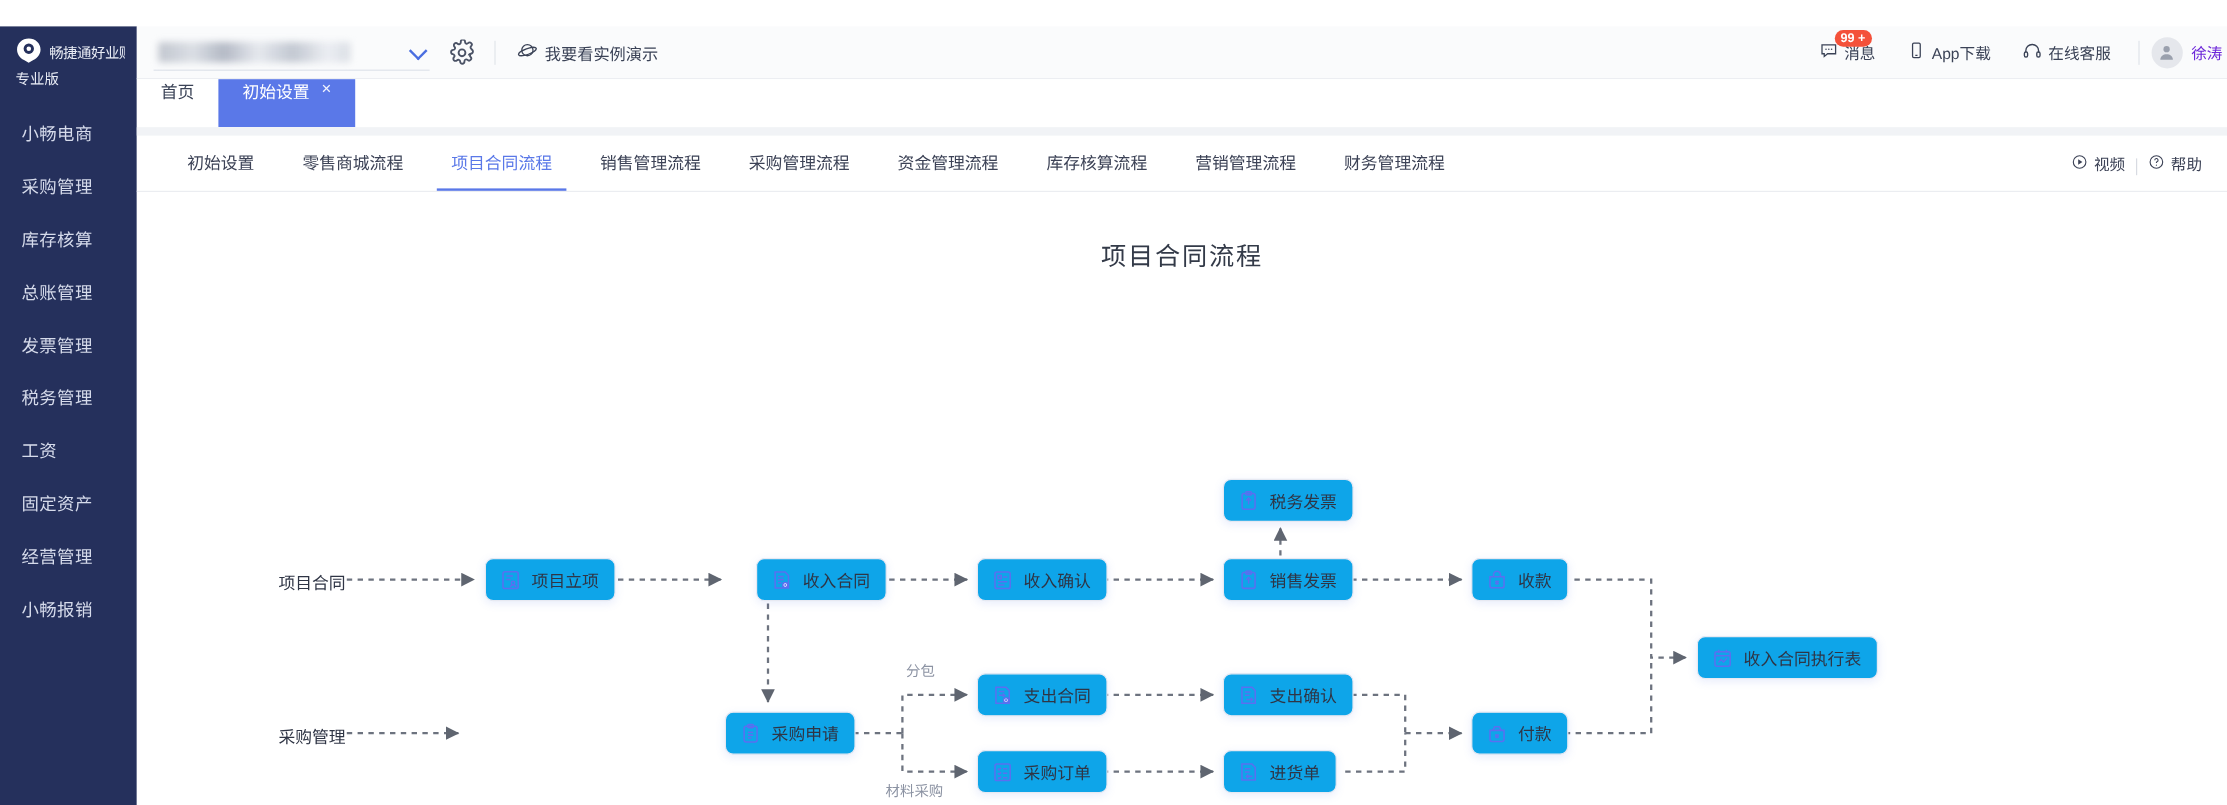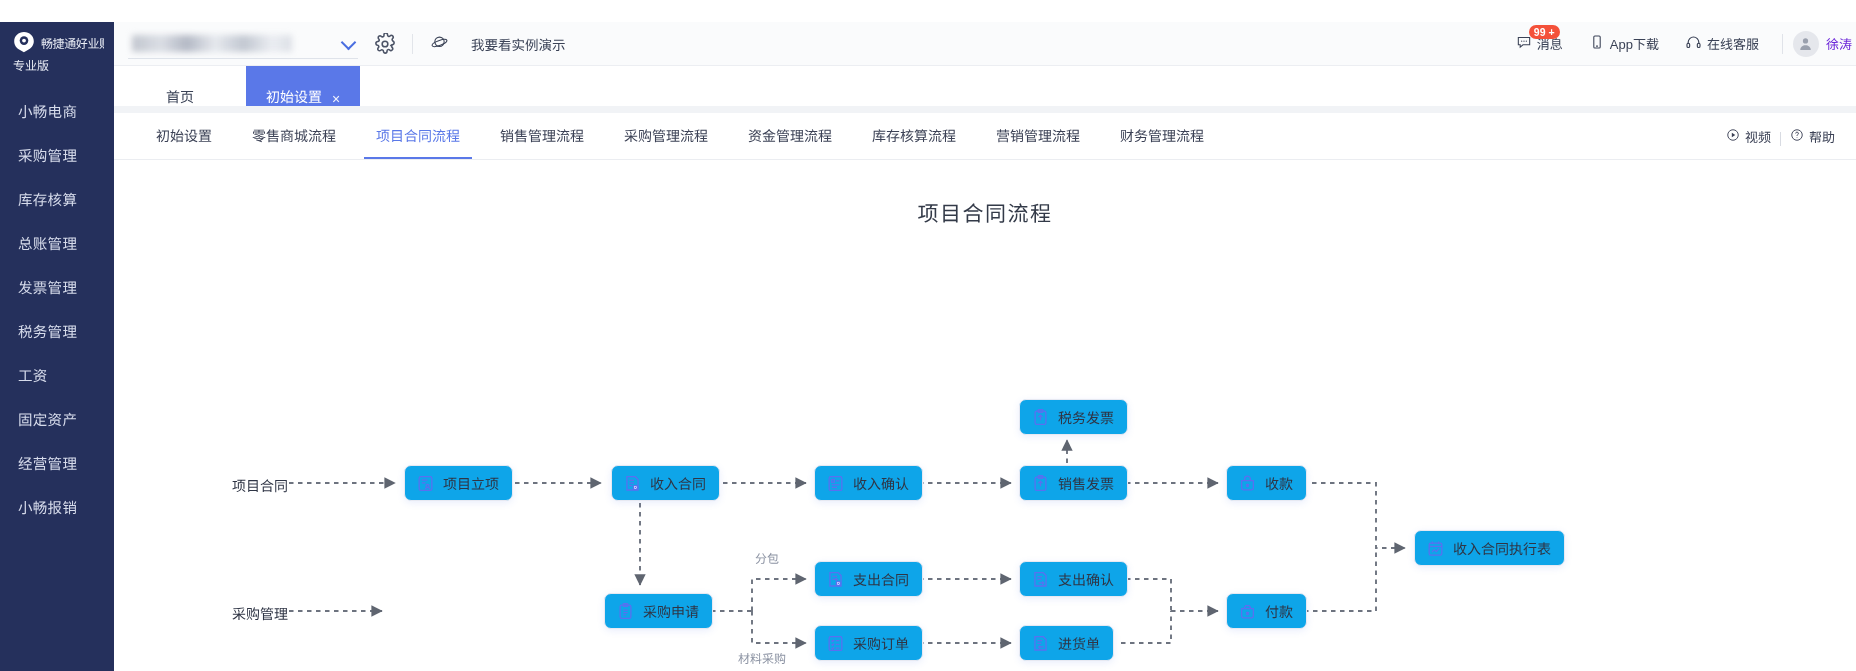--- a/index.html
+++ b/index.html
@@ -122,21 +122,21 @@
     cursor: pointer;
     color: #4b5366;
   }
   .hdr-divider {
     width: 1px; height: 20px;
     background: #e2e5ea;
     margin-left: 16px;
   }
   .demo-link {
     margin-left: 18px;
-    display: flex; align-items: center; gap: 23px;
+    display: flex; align-items: center; gap: 6px;
     color: #3a4256;
     font-size: 13.5px;
     cursor: pointer;
   }
   .hdr-right {
     margin-left: auto;
     display: flex;
     align-items: center;
     padding-right: 4px;
     gap: 0px;
@@ -186,27 +186,26 @@
   .tabstrip {
     position: absolute;
     left: 114px; top: 66px;
     width: 1742px; height: 40px;
     background: #ffffff;
     display: flex;
     align-items: stretch;
     padding-left: 0px;
   }
   .ptab {
-    display: flex; align-items: flex-end;
+    display: flex; align-items: flex-start;
     padding: 0 20px;
     font-size: 14px;
     color: #3a4256;
     cursor: pointer;
     user-select: none;
-    margin-left: 32px;
   }
   .ptab.active {
     background: #5a78e8;
     color: #ffffff;
   }
   .ptab .tab-close {
     margin-left: 10px;
     font-size: 14px;
     line-height: 1;
     opacity: 0.92;
@@ -542,21 +541,21 @@
             <rect x="4" y="3.2" width="16" height="17.6" rx="2.2"></rect>
             <line x1="7.4" y1="7.6" x2="14.4" y2="7.6"></line>
             <line x1="7.4" y1="11.2" x2="12" y2="11.2"></line>
             <circle cx="14.6" cy="15" r="1.8"></circle>
             <path d="M11.8 19.4c.3-1.6 1.4-2.5 2.8-2.5s2.5.9 2.8 2.5"></path>
           </svg>
         </span>
         <span>项目立项</span>
       </div>
 
-      <div class="node" style="left:497px; top:238px;">
+      <div class="node" style="left:516px; top:238px;">
         <span class="nico">
           <svg viewBox="0 0 24 24" width="19" height="19" fill="none" stroke="#5b6ff0" stroke-width="1.6">
             <path d="M5 3.4h10.5L19 7v13.2H5z"></path>
             <line x1="8" y1="8" x2="14" y2="8"></line>
             <line x1="8" y1="11.4" x2="14" y2="11.4"></line>
             <line x1="8" y1="14.6" x2="11.6" y2="14.6"></line>
             <circle cx="15.6" cy="17" r="2.6" fill="#ffffff"></circle>
             <circle cx="15.6" cy="17" r="1.1" fill="#5b6ff0" stroke="none"></circle>
           </svg>
         </span>

